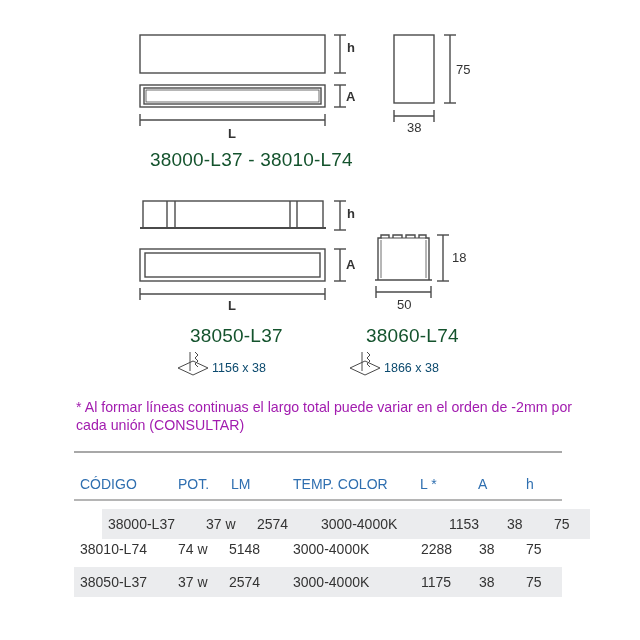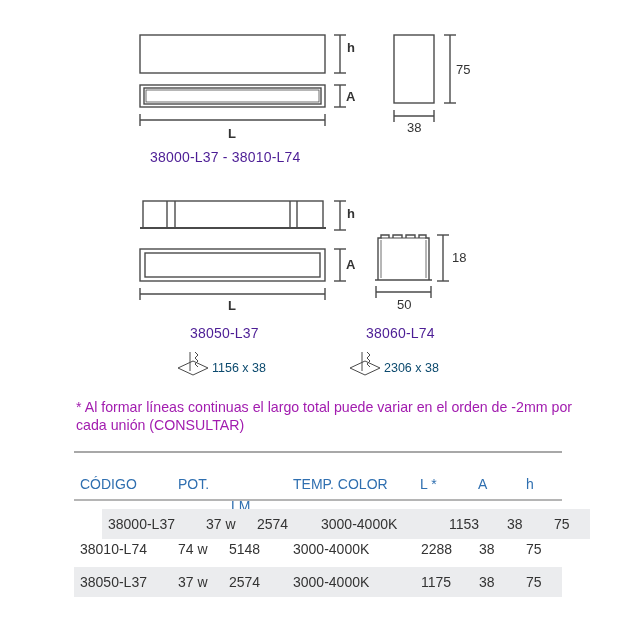--- a/index.html
+++ b/index.html
@@ -1,20 +1,20 @@
 <!DOCTYPE html>
 <html><head>
   <meta charset="utf-8">
   <style>
     html, body { margin: 0; padding: 0; background: #ffffff; }
     body { width: 640px; height: 640px; position: relative; overflow: hidden;
            font-family: "Liberation Sans", "DejaVu Sans", sans-serif; color: #3a3a3a; }
     svg { position: absolute; left: 0; top: 0; }
     .dimlabel { position: absolute; font-size: 13px; color: #333; }
-    .caption { position: absolute; font-size: 14px; color: #4c1d95; letter-spacing: 0.2px; }
+    .caption { position: absolute; font-size: 19px; color: #14532d; letter-spacing: 0.2px; }
     .cut { position: absolute; font-size: 12.5px; color: #0c4a6e; }
     .note { position: absolute; left: 76px; top: 398px; width: 500px;
             font-size: 14.2px; line-height: 18px; color: #a21caf; }
     .rule { position: absolute; left: 74px; width: 488px; height: 1px; background: #9a9a9a; }
     .thead { position: absolute; left: 74px; top: 474px; width: 488px; height: 24px; }
     .th { position: absolute; top: 2px; font-size: 14px; color: #2f6fb0; }
     .row { position: absolute; left: 74px; width: 488px; height: 30px; }
     .row.alt { background: #ebecee; }
     .td { position: absolute; top: 7px; font-size: 14px; color: #333; }
   </style>
@@ -111,29 +111,29 @@
 
 <span class="dimlabel" style="left:347px;top:206px;font-weight:bold;">h</span>
 <span class="dimlabel" style="left:346px;top:257px;font-weight:bold;">A</span>
 <span class="dimlabel" style="left:228px;top:298px;font-weight:bold;">L</span>
 <span class="dimlabel" style="left:452px;top:250px;">18</span>
 <span class="dimlabel" style="left:397px;top:297px;">50</span>
 <span class="caption" style="left:190px;top:325px;">38050-L37</span>
 <span class="caption" style="left:366px;top:325px;">38060-L74</span>
 
 <span class="cut" style="left:212px;top:361px;">1156 x 38</span>
-<span class="cut" style="left:384px;top:361px;">2306 x 38</span>
+<span class="cut" style="left:384px;top:361px;">1866 x 38</span>
 
 <div class="note">* Al formar líneas continuas el largo total puede variar en el orden de -2mm por cada unión (CONSULTAR)</div>
 
 <div class="rule" style="top:451px;height:2px;background:#a8a8a8;"></div>
 <div class="thead">
   <span class="th" style="left:6px;">CÓDIGO</span>
   <span class="th" style="left:104px;">POT.</span>
-  <span class="th" style="left:157px;margin-top:22px;">LM</span>
+  <span class="th" style="left:157px;">LM</span>
   <span class="th" style="left:219px;">TEMP. COLOR</span>
   <span class="th" style="left:346px;">L *</span>
   <span class="th" style="left:404px;">A</span>
   <span class="th" style="left:452px;">h</span>
 </div>
 <div class="rule" style="top:499px;height:2px;background:#b5b5b5;"></div>
 
 <div class="row alt" style="top:509px;margin-left:28px;">
   <span class="td" style="left:6px;">38000-L37</span>
   <span class="td" style="left:104px;">37 w</span>

